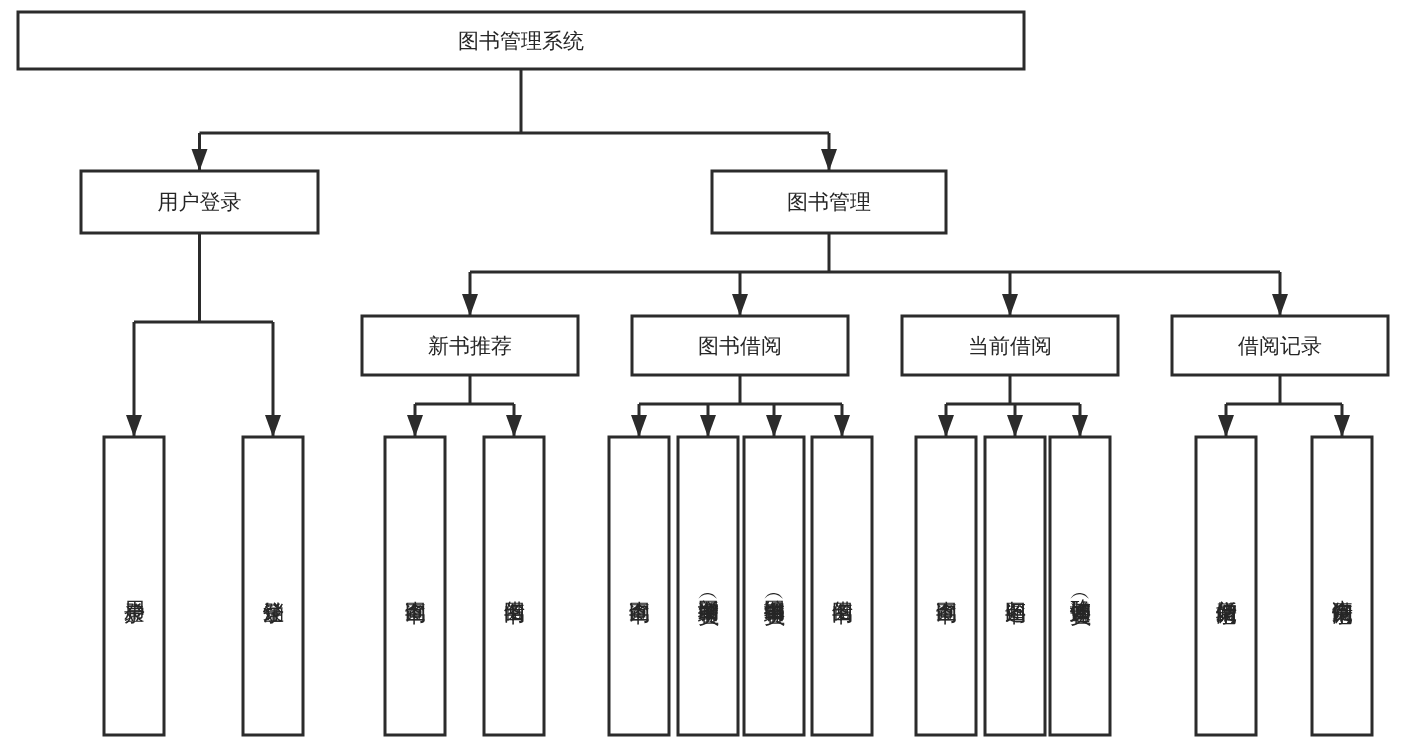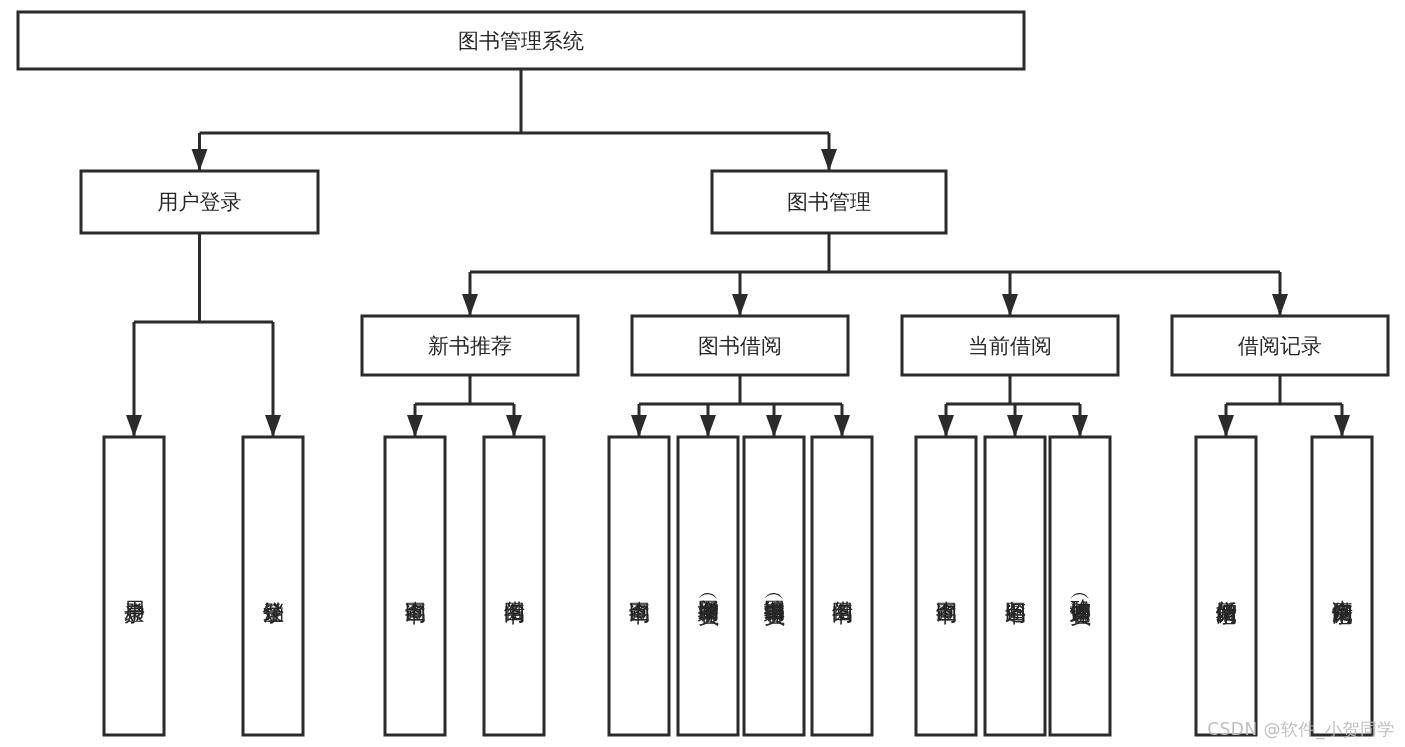--- a/index.html
+++ b/index.html
@@ -145,14 +145,13 @@
         <span class="v-label">确认归还（管理员）</span>
       </div>
       <div class="v-label-wrap" style="left: 1196px; top: 437px; width: 60px; height: 298px;">
         <span class="v-label">新增借阅记录</span>
       </div>
       <div class="v-label-wrap" style="left: 1312px; top: 437px; width: 60px; height: 298px;">
         <span class="v-label">查询借阅记录</span>
       </div>
     </div>
 
-  <div id="watermark">CSDN @软件_小贺同学</div>
 </div>
 
 </body></html>

